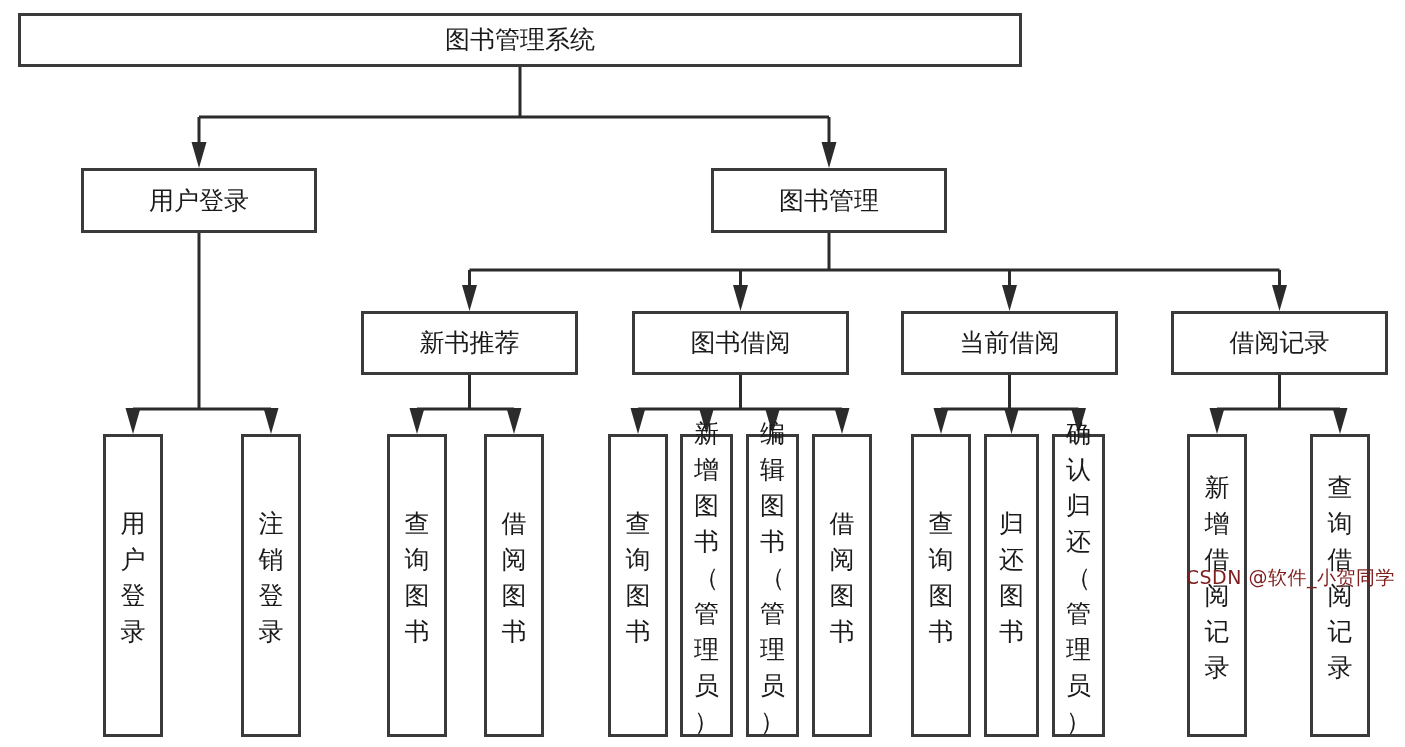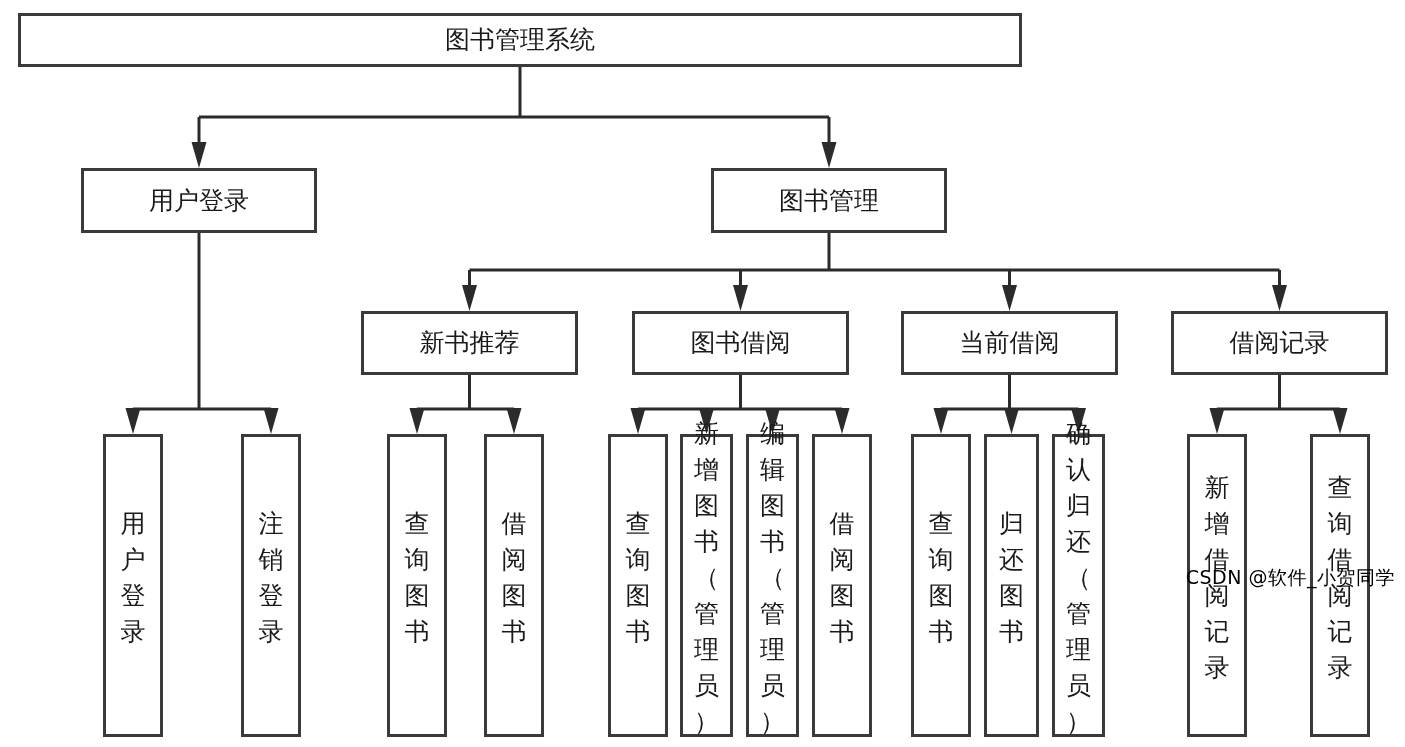--- a/index.html
+++ b/index.html
@@ -54,21 +54,21 @@
     font-size: 25px;
     fill: #1a1a1a;
     text-anchor: middle;
   }
   .watermark-text {
     position: absolute;
     right: 10px;
     bottom: 6px;
     font-family: "DejaVu Sans", "Liberation Sans", sans-serif;
     font-size: 19px;
-    color: #000000;
+    color: #7f1d1d;
     letter-spacing: 0.5px;
     white-space: nowrap;
     user-select: none;
   }
 </style>
 </head>
 <body>
 
 <div id="diagram-root">
   <svg class="diagram-canvas" viewBox="0 0 1405 747">

